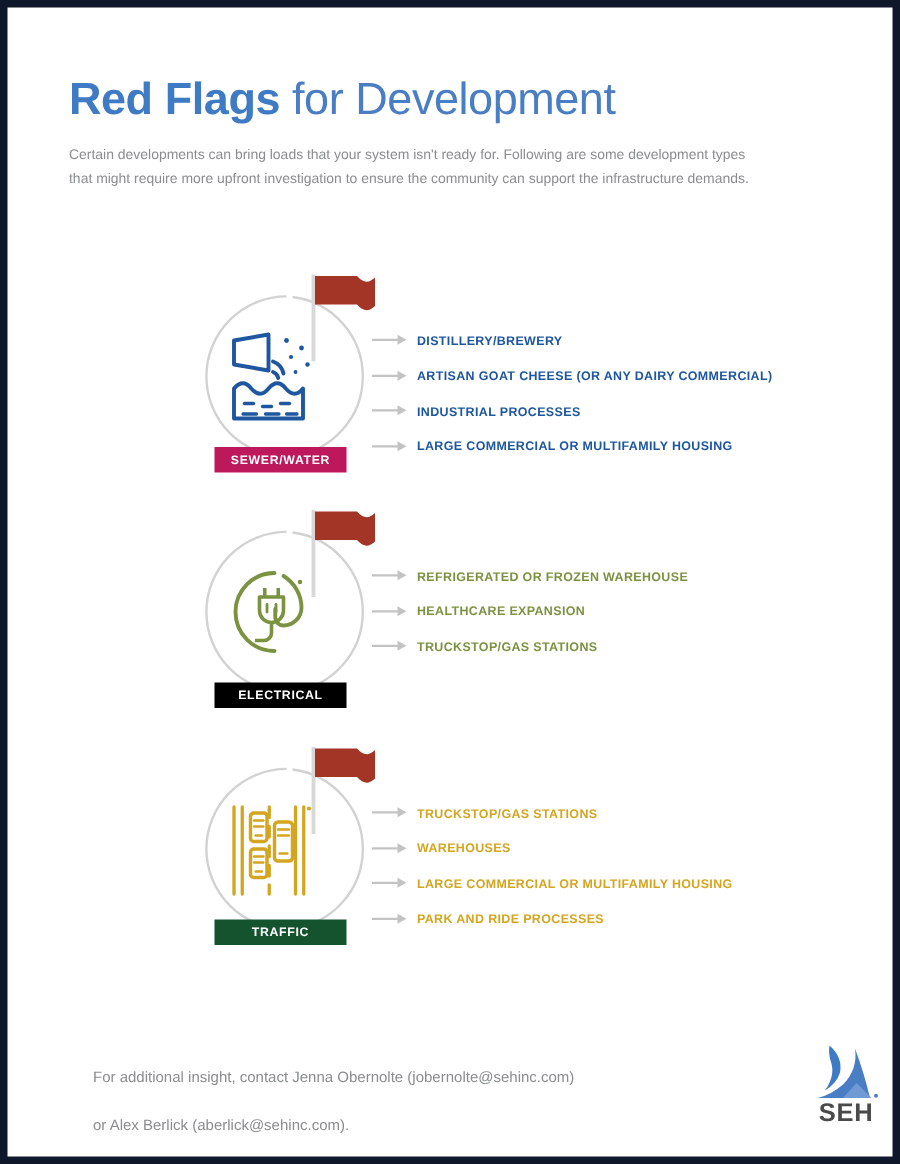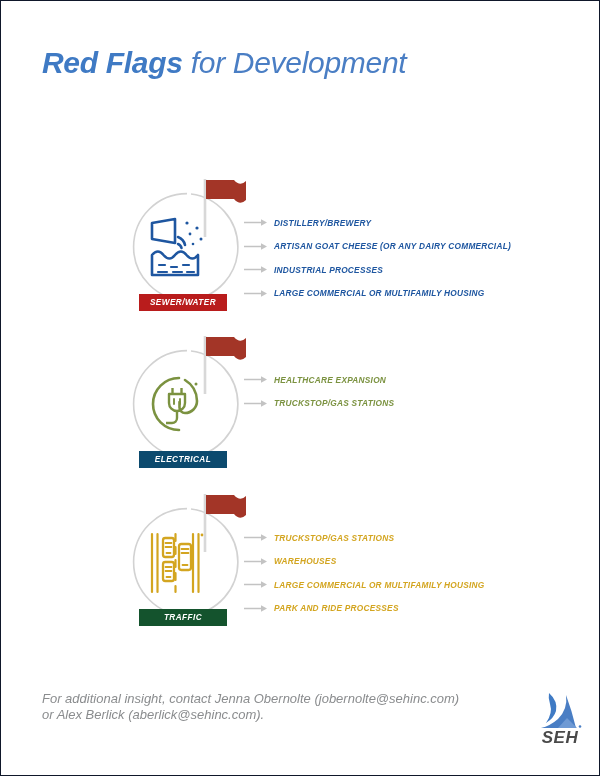--- a/index.html
+++ b/index.html
@@ -8,24 +8,23 @@
     background: #ffffff;
   }
   body {
     font-family: "Liberation Sans", sans-serif;
   }
   #page {
     position: relative;
     width: 600px;
     height: 776px;
     background: #ffffff;
-    border: 1px solid #0f172a;
+    border: 5px solid #0f172a;
     box-sizing: border-box;
     overflow: hidden;
-    font-style: italic;
   }
 
   
   .header {
     position: absolute;
     left: 41px;
     top: 44px;
     width: 480px;
   }
   .title {
@@ -136,22 +135,22 @@
   }
 
   
   .footer {
     position: absolute;
     left: 41px;
     top: 690px;
     width: 520px;
   }
   .contact {
-    margin: 0;
-    font-size: 13px;
+    margin: 16px;
+    font-size: 10px;
     line-height: 16px;
     color: #8a8c8e;
   }
   .legal {
     margin: 0;
     padding-top: 11px;
     font-size: 7.2px;
     color: #a0a2a4;
     letter-spacing: 0.05px;
   }
@@ -165,20 +164,21 @@
   }
   .logo svg { display: block; }
 </style>
 </head>
 <body>
 
 <div id="page">
 
   <div class="header">
     <h1 class="title"><span class="strong">Red Flags</span><span> for Development</span></h1>
+    <p class="intro">Certain developments can bring loads that your system isn't ready for. Following are some development types that might require more upfront investigation to ensure the community can support the infrastructure demands.</p>
   </div>
 
   <div class="section" id="sec-0">
     <div class="circle-wrap">
       <div class="ring">
         <svg width="112" height="112" viewBox="0 0 112 112">
           <path d="M 60 2.6 A 53.4 53.4 0 1 0 60 109.4" fill="none" stroke="#d2d2d2" stroke-width="1.6"></path>
           <path d="M 64 3.0 A 53.4 53.4 0 0 1 64 109.0" fill="none" stroke="#d2d2d2" stroke-width="1.6"></path>
         </svg>
       </div>
@@ -207,21 +207,21 @@
           </g>
         </svg>
       </div>
       <div class="flag">
         <svg width="56" height="60" viewBox="0 0 56 60">
           <line x1="5" y1="2" x2="5" y2="60" stroke="#d8d8d8" stroke-width="2.6"></line>
           <path d="M6 3 L34 3 Q40 10 46 4 L46 23 Q40 29 34 22 L6 22 Z" fill="#a33527"></path>
         </svg>
       </div>
     </div>
-    <div class="badge" style="background:#b91c1c">SEWER/WATER</div>
+    <div class="badge" style="background:#be185d">SEWER/WATER</div>
     <div class="items">
       <div class="item">
         <span class="arrow">
             <svg width="24" height="9" viewBox="0 0 24 9">
               <line x1="0" y1="4.5" x2="18" y2="4.5" stroke="#c3c3c3" stroke-width="1.5"></line>
               <path d="M17 1.2 L23 4.5 L17 7.8 Z" fill="#c3c3c3"></path>
             </svg>
           </span>
         <span class="item-label" style="color:#1e56a0">DISTILLERY/BREWERY</span>
       </div>
@@ -282,22 +282,31 @@
           <circle cx="47" cy="12" r="1.5" fill="#7b9240"></circle>
         </svg>
       </div>
       <div class="flag">
         <svg width="56" height="60" viewBox="0 0 56 60">
           <line x1="5" y1="2" x2="5" y2="60" stroke="#d8d8d8" stroke-width="2.6"></line>
           <path d="M6 3 L34 3 Q40 10 46 4 L46 23 Q40 29 34 22 L6 22 Z" fill="#a33527"></path>
         </svg>
       </div>
     </div>
-    <div class="badge" style="background:#0c4a6e">ELECTRICAL</div>
+    <div class="badge" style="background:#000000">ELECTRICAL</div>
     <div class="items">
+      <div class="item">
+        <span class="arrow">
+            <svg width="24" height="9" viewBox="0 0 24 9">
+              <line x1="0" y1="4.5" x2="18" y2="4.5" stroke="#c3c3c3" stroke-width="1.5"></line>
+              <path d="M17 1.2 L23 4.5 L17 7.8 Z" fill="#c3c3c3"></path>
+            </svg>
+          </span>
+        <span class="item-label" style="color:#7b9240">REFRIGERATED OR FROZEN WAREHOUSE</span>
+      </div>
       <div class="item">
         <span class="arrow">
             <svg width="24" height="9" viewBox="0 0 24 9">
               <line x1="0" y1="4.5" x2="18" y2="4.5" stroke="#c3c3c3" stroke-width="1.5"></line>
               <path d="M17 1.2 L23 4.5 L17 7.8 Z" fill="#c3c3c3"></path>
             </svg>
           </span>
         <span class="item-label" style="color:#7b9240">HEALTHCARE EXPANSION</span>
       </div>
       <div class="item">

